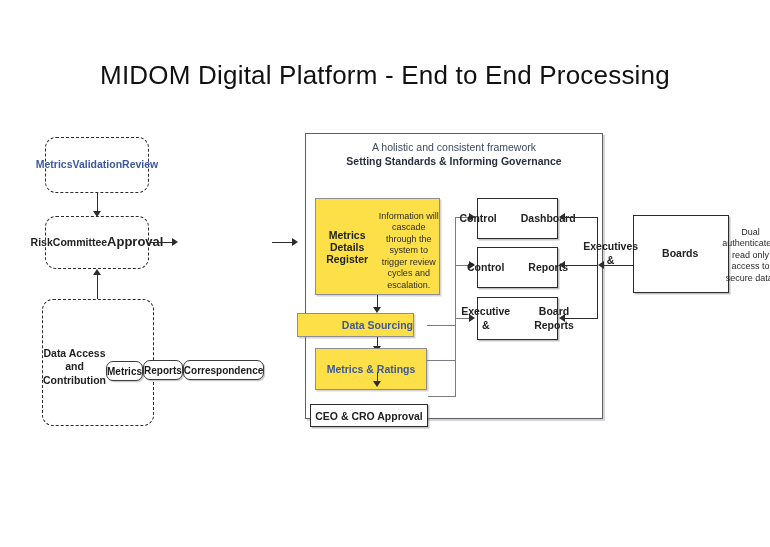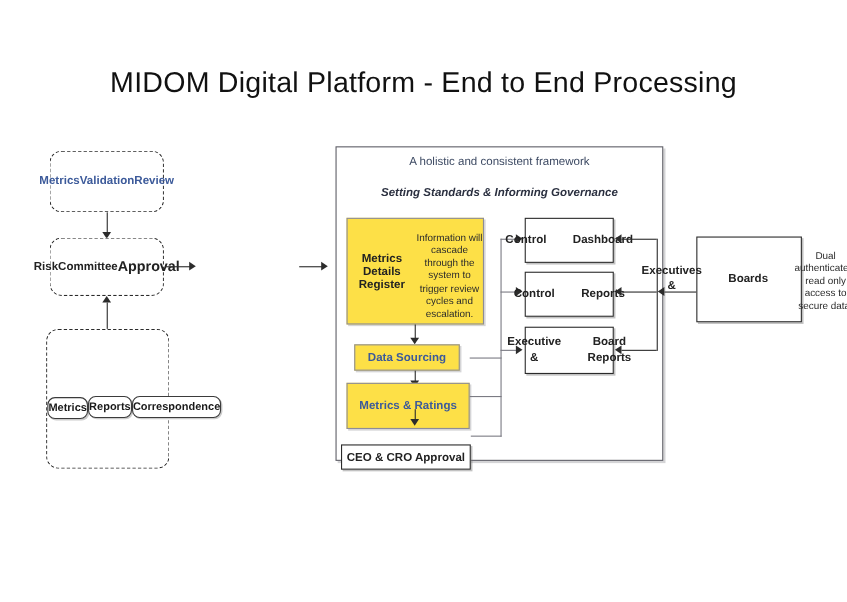--- a/index.html
+++ b/index.html
@@ -42,21 +42,21 @@
 
   
   #midom-frame{
     position:absolute;left:305px;top:133px;width:298px;height:286px;
     border:1.5px solid #5e5e66;background:#fff;box-sizing:border-box;
     box-shadow:2px 2px 0 rgba(160,160,165,.45);
   }
   .midom-head{position:absolute;left:305px;top:139px;width:298px;text-align:center;}
   .midom-h1{font-size:13.5px;color:#3d4a63;font-weight:600;letter-spacing:.2px;}
   .midom-h2{font-size:10.5px;color:#3d4a63;margin-top:2px;}
-  .midom-h3{font-size:10.5px;color:#2b3040;font-weight:600;margin-top:16px;font-style:italic;}
+  .midom-h3{font-size:10.5px;color:#2b3040;font-weight:600;margin-top:2px;}
 
   
   .ln-h{position:absolute;height:0;border-top:1.4px solid #2c2c2c;}
   .ln-v{position:absolute;width:0;border-left:1.4px solid #2c2c2c;}
   .ln-h.gray{border-top-color:#7b7b83;}
   .ln-v.gray{border-left-color:#7b7b83;}
 
   .ar{position:absolute;width:0;height:0;}
   .ar-r{border-top:4px solid transparent;border-bottom:4px solid transparent;border-left:6px solid #2c2c2c;}
   .ar-l{border-top:4px solid transparent;border-bottom:4px solid transparent;border-right:6px solid #2c2c2c;}
@@ -84,20 +84,21 @@
   <div class="box dashed" style="left:45px;top:216px;width:104px;height:53px;">
     <div class="dark ln" style="font-size:10.5px;font-weight:700;">Risk</div>
     <div class="dark ln" style="font-size:10.5px;font-weight:700;">Committee</div>
     <div class="dark ln" style="font-size:13px;font-weight:700;">Approval</div>
   </div>
 
   <div class="ln-v" style="left:97px;top:275px;height:24px;"></div>
   <div class="ar ar-u" style="left:93px;top:269px;"></div>
 
   <div class="box dashed" style="left:42px;top:299px;width:112px;height:127px;justify-content:flex-start;padding-top:9px;">
+    <div class="dark" style="font-size:10.5px;font-weight:700;line-height:1.3;width:96px;">Data Access and Contribution</div>
     <div class="box pill" style="position:relative;left:0;top:0;margin-top:8px;width:90px;height:20px;">
       <span style="font-size:10px;font-weight:700;">Metrics</span>
     </div>
     <div class="box pill" style="position:relative;left:0;top:0;margin-top:6px;width:90px;height:20px;">
       <span style="font-size:10px;font-weight:700;">Reports</span>
     </div>
     <div class="box pill" style="position:relative;left:0;top:0;margin-top:6px;width:97px;height:20px;">
       <span style="font-size:10px;font-weight:700;">Correspondence</span>
     </div>
   </div>
@@ -116,21 +117,21 @@
   </div>
 
   <div class="box solid-gray" style="left:315px;top:198px;width:125px;height:97px;">
     <div class="dark" style="font-size:10.5px;font-weight:700;">Metrics Details Register</div>
     <div class="sub" style="width:116px;margin-top:9px;">Information will cascade through the system  to trigger review cycles and escalation.</div>
   </div>
 
   <div class="ln-v" style="left:377px;top:295px;height:13px;"></div>
   <div class="ar ar-d" style="left:373px;top:307px;"></div>
 
-  <div class="box solid-gray" style="left:322px;top:313px;width:96px;height:24px;">
+  <div class="box solid-gray" style="left:297px;top:313px;width:117px;height:24px;justify-content:flex-end;">
     <span class="blue" style="font-size:10.5px;font-weight:700;">Data Sourcing</span>
   </div>
   <div class="ln-v" style="left:377px;top:337px;height:10px;"></div>
   <div class="ar ar-d" style="left:373px;top:346px;"></div>
 
   <div class="box solid-gray" style="left:315px;top:348px;width:112px;height:42px;">
     <span class="blue" style="font-size:10.5px;font-weight:700;">Metrics &amp; Ratings</span>
   </div>
   <div class="ln-v" style="left:377px;top:372px;height:10px;"></div>
   <div class="ar ar-d" style="left:373px;top:381px;"></div>

